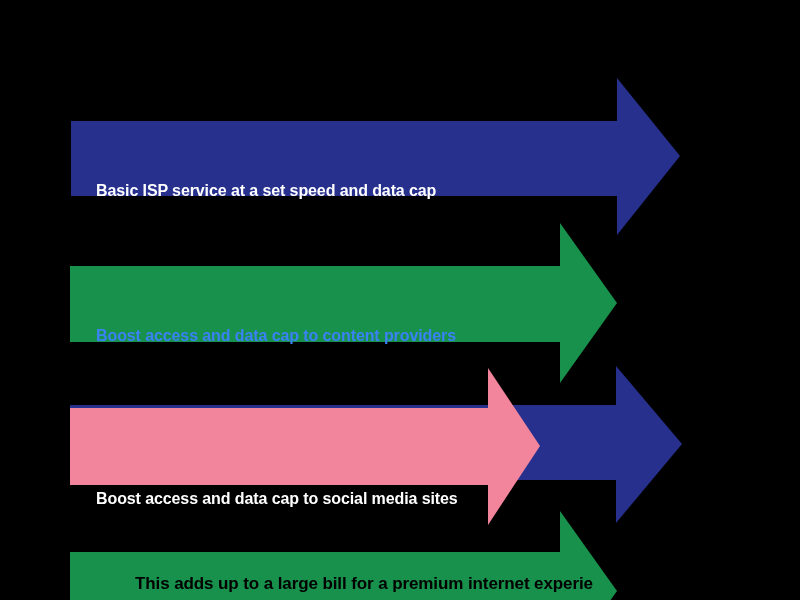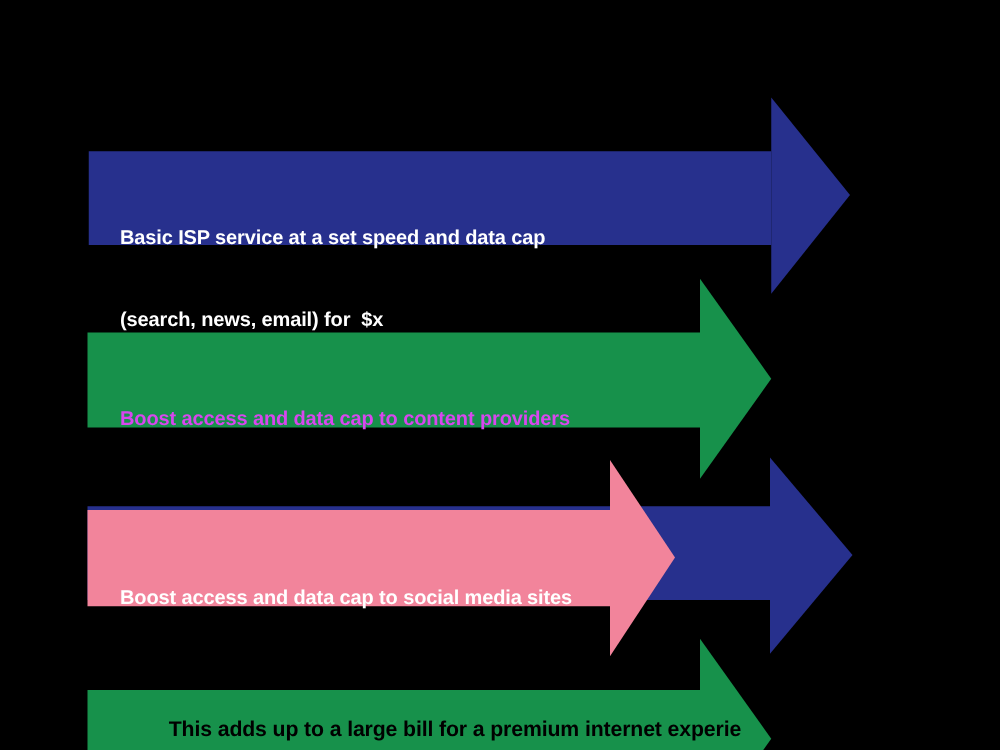--- a/index.html
+++ b/index.html
@@ -48,41 +48,40 @@
   
   .r2-rect { left: 70px; top: 266px; width: 490px; height: 76px; }
   .r2-tri  { left: 560px; top: 223px; border-top-width: 80px; border-bottom-width: 80px; border-left-width: 57px; }
   .r2-label { top: 281px; }
   
   .r3b-rect { left: 70px; top: 405px; width: 546px; height: 75px; z-index: 1; }
   .r3b-tri  { left: 616px; top: 366px; border-top-width: 78px; border-bottom-width: 79px; border-left-width: 66px; z-index: 1; }
   
   .r3p-rect { left: 70px; top: 408px; width: 418px; height: 77px; z-index: 2; }
   .r3p-tri  { left: 488px; top: 368px; border-top-width: 78px; border-bottom-width: 79px; border-left-width: 52px; z-index: 2; }
-  .r3-label { top: 424px; }
+  .r3-label { top: 444px; }
   
   .r4-rect { left: 70px; top: 552px; width: 490px; height: 80px; }
   .r4-tri  { left: 560px; top: 511px; border-top-width: 80px; border-bottom-width: 80px; border-left-width: 57px; }
   .r4-label { top: 567px; }
 </style>
 </head>
 <body>
 
 <div class="canvas">
 
   <div class="rect r1-rect" style="background-color: rgb(39, 48, 141);"></div>
   <div class="tri r1-tri" style="border-left-color: rgb(39, 48, 141);"></div>
   <div class="label r1-label" style="color: rgb(255, 255, 255);">
     <div>Basic ISP service at a set speed and data cap</div>
-    <div>(search, news, email) for  $x</div>
   </div>
 
   <div class="rect r2-rect" style="background-color: rgb(23, 145, 75);"></div>
   <div class="tri r2-tri" style="border-left-color: rgb(23, 145, 75);"></div>
-  <div class="label r2-label" style="color: #d946ef;">
+  <div class="label r2-label" style="color: #3b82f6;">
     <div>Boost access and data cap to content providers</div>
   </div>
 
   <div class="rect r3b-rect" style="background-color: rgb(39, 48, 141);"></div>
   <div class="tri r3b-tri" style="border-left-color: rgb(39, 48, 141);"></div>
 
   <div class="rect r3p-rect" style="background-color: rgb(242, 132, 155);"></div>
   <div class="tri r3p-tri" style="border-left-color: rgb(242, 132, 155);"></div>
   <div class="label r3-label" style="color: rgb(255, 255, 255);">
     <div>Boost access and data cap to social media sites</div>

